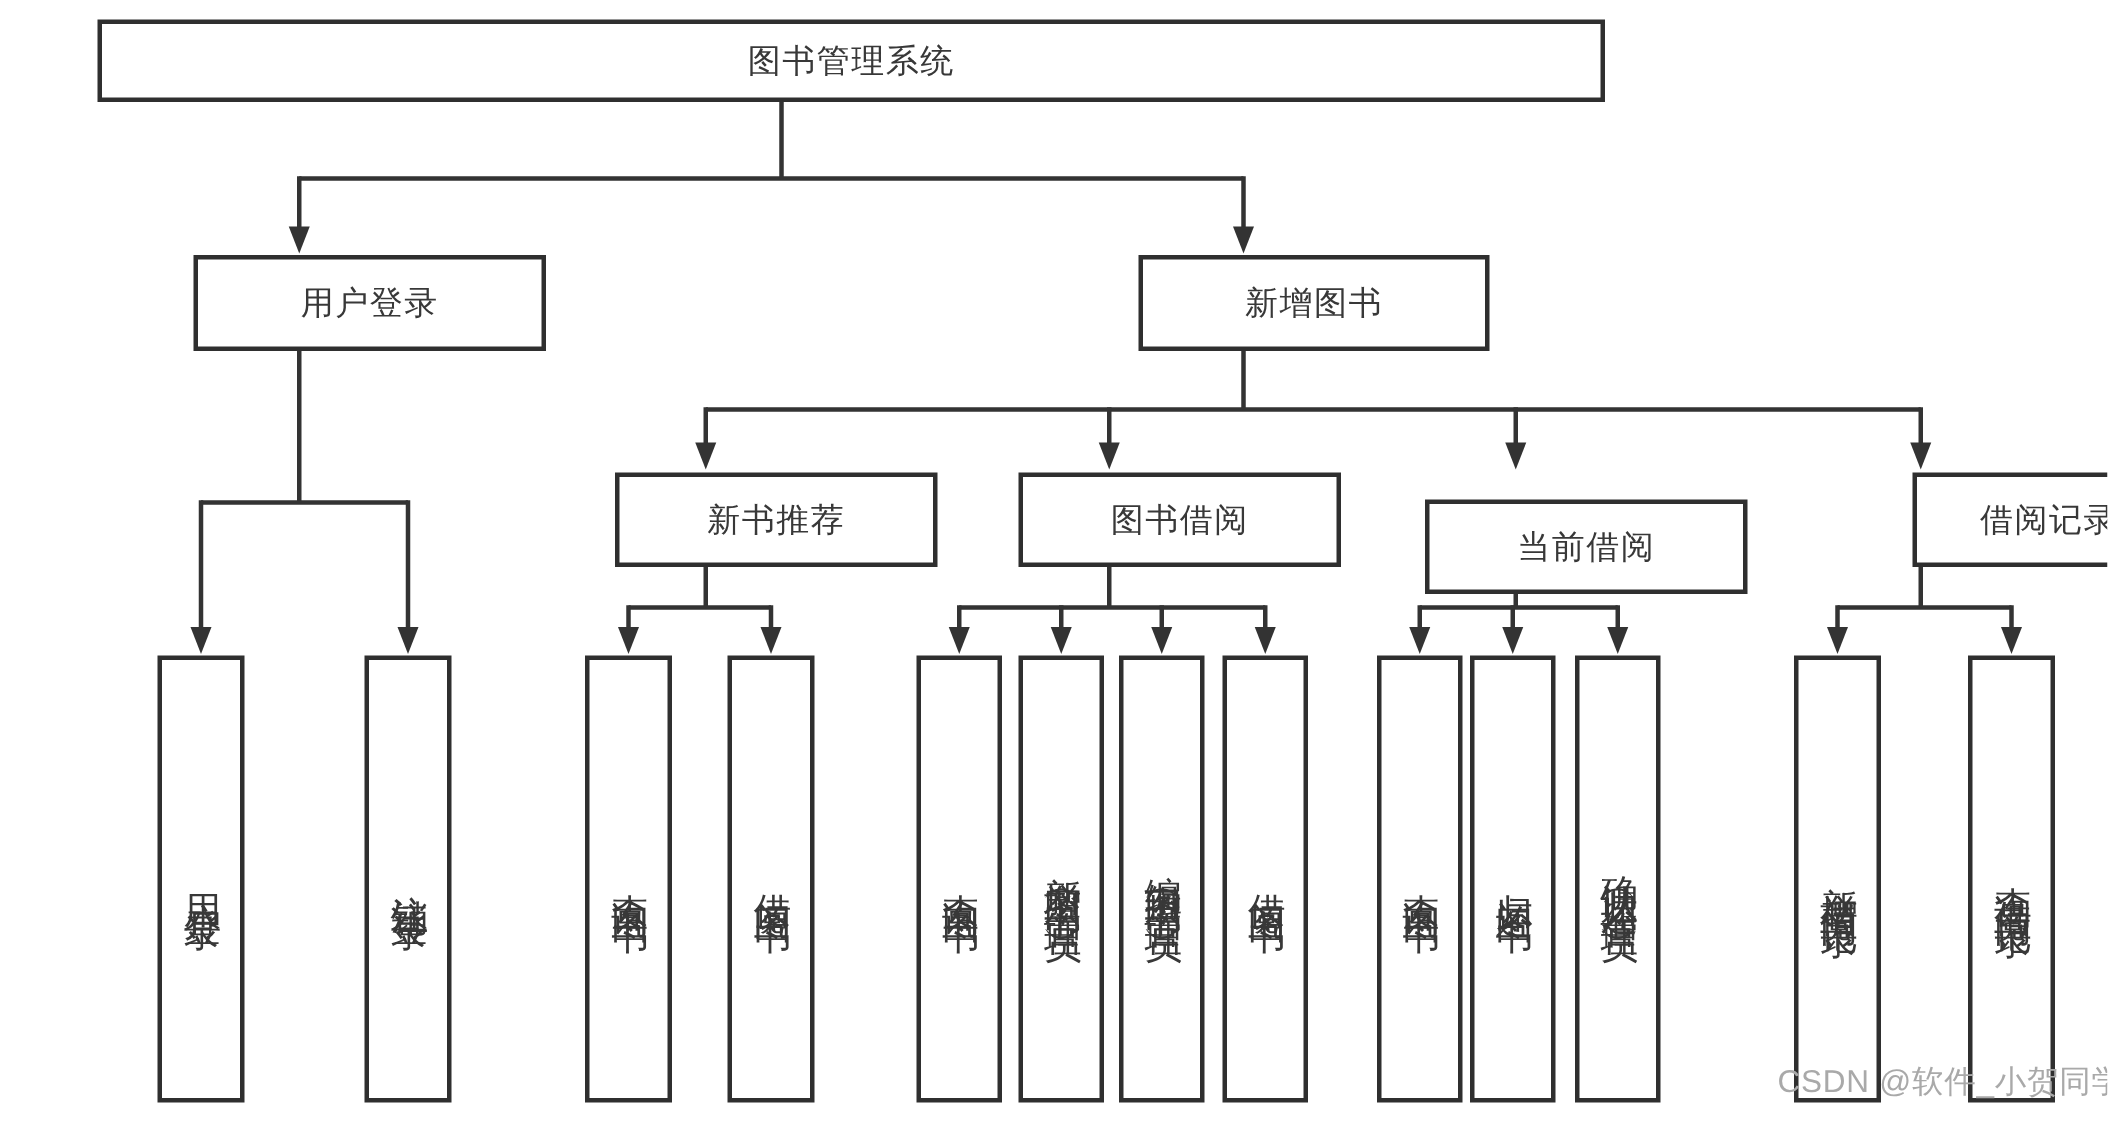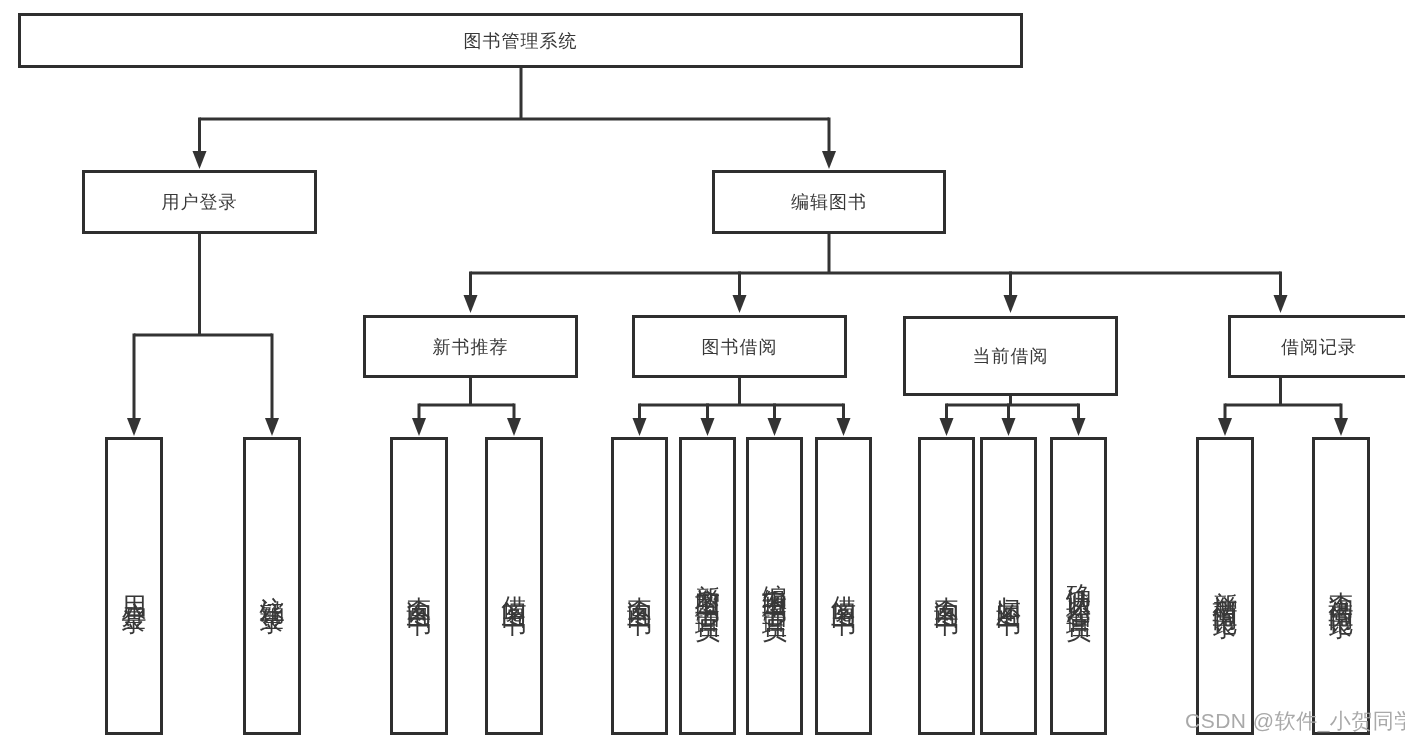--- a/index.html
+++ b/index.html
@@ -11,22 +11,23 @@
     overflow:hidden;
   }
   svg.wires{position:absolute;left:0;top:0;z-index:1;}
   svg.wires path, svg.wires line{stroke:#333333;stroke-width:3;fill:none;}
   svg.wires polygon{fill:#333333;stroke:none;}
   .hbox{
     position:absolute;z-index:2;
     border:3px solid #2f2f2f;background:#ffffff;
     box-sizing:border-box;
     display:flex;align-items:center;justify-content:center;
-    font-size:18px;color:#383838;letter-spacing:1px;
+    font-size:22px;color:#383838;letter-spacing:1px;
     white-space:nowrap;
+    margin-left:47px;
   }
   .vbox{
     position:absolute;z-index:2;
     border:3px solid #2f2f2f;background:#ffffff;
     box-sizing:border-box;
     display:flex;align-items:center;justify-content:center;
   }
   .vbox span{
     writing-mode:vertical-rl;text-orientation:mixed;
     font-size:25px;color:#383838;letter-spacing:5px;
@@ -95,25 +96,25 @@
     <path d="M1280.5 378 V406.5 M1225 405 H1341"></path>
     <line x1="1225" y1="403.5" x2="1225" y2="420"></line>
     <polygon points="1218,418 1232,418 1225,436"></polygon>
     <line x1="1341" y1="403.5" x2="1341" y2="420"></line>
     <polygon points="1334,418 1348,418 1341,436"></polygon>
   </svg>
 
   <div class="hbox" style="left:18px;top:13px;width:1005px;height:55px;">图书管理系统</div>
 
   <div class="hbox" style="left:82px;top:170px;width:235px;height:64px;">用户登录</div>
-  <div class="hbox" style="left:712px;top:170px;width:234px;height:64px;">编辑图书</div>
+  <div class="hbox" style="left:712px;top:170px;width:234px;height:64px;">新增图书</div>
 
   <div class="hbox" style="left:632px;top:315px;width:215px;height:63px;">图书借阅</div>
   <div class="hbox" style="left:363px;top:315px;width:215px;height:63px;">新书推荐</div>
-  <div class="hbox" style="left:903px;top:316px;width:215px;height:80px;">当前借阅</div>
+  <div class="hbox" style="left:903px;top:333px;width:215px;height:63px;">当前借阅</div>
   <div class="hbox" style="left:1228px;top:315px;width:182px;height:63px;">借阅记录</div>
 
   <div class="vbox" style="left:105px;top:437px;width:58px;height:298px;">
     <span>用户登录</span>
     </div>
   <div class="vbox" style="left:243px;top:437px;width:58px;height:298px;">
     <span>注销登录</span>
     </div>
 
   <div class="vbox" style="left:390px;top:437px;width:58px;height:298px;">

